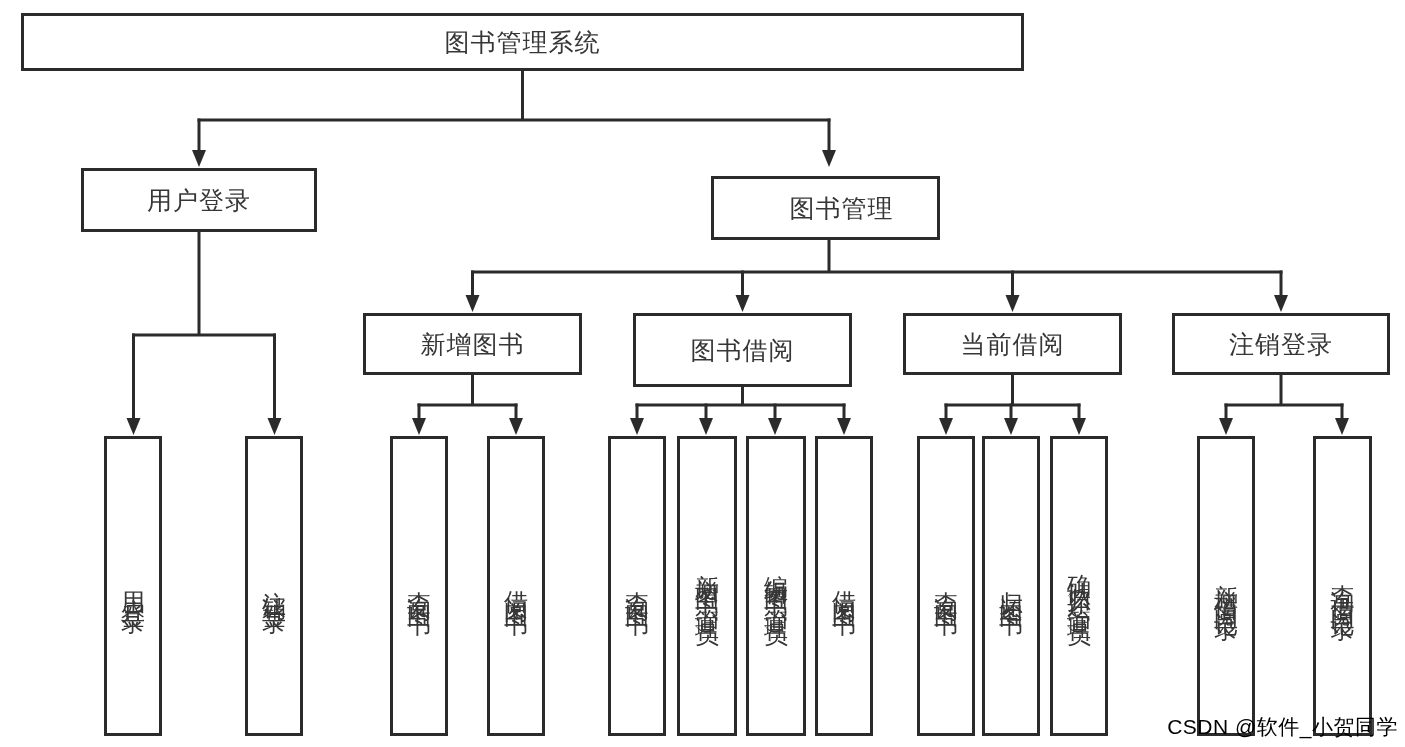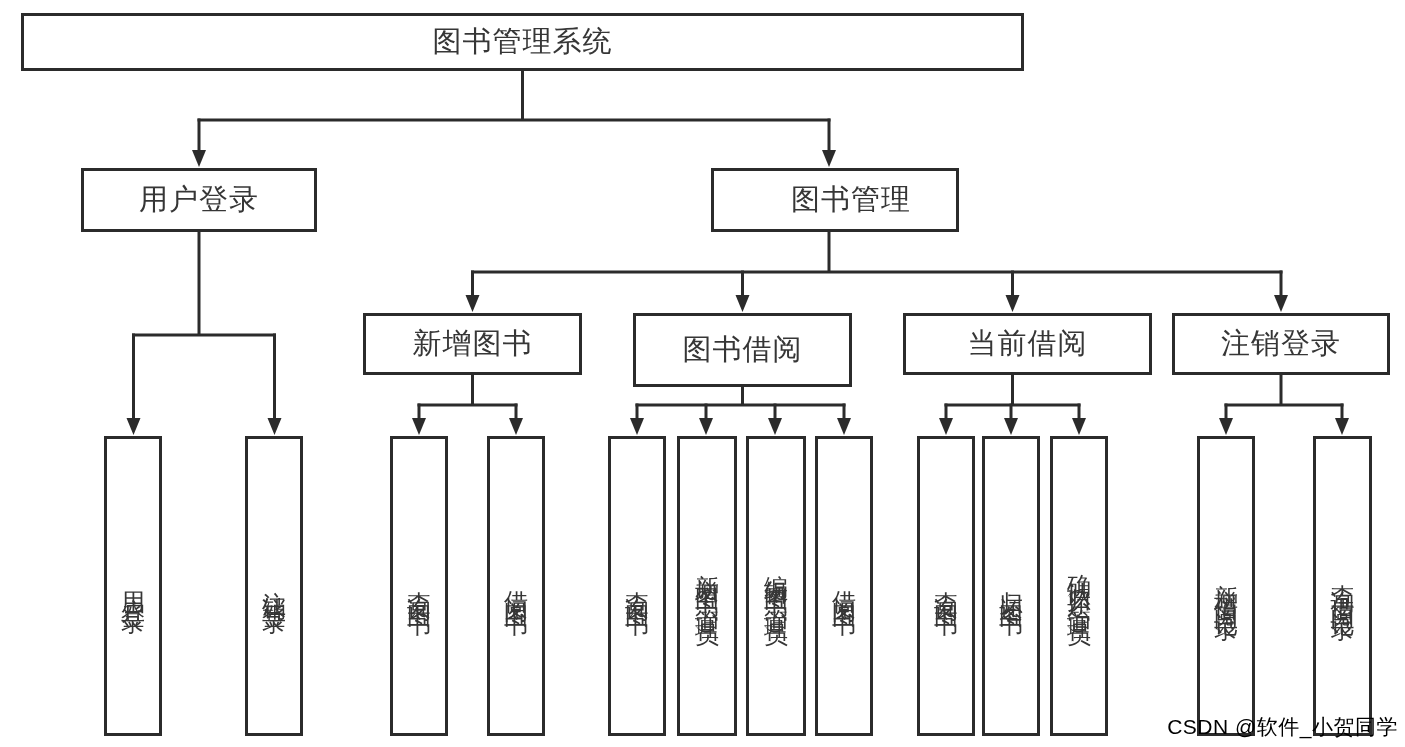--- a/index.html
+++ b/index.html
@@ -14,21 +14,21 @@
     position:absolute;left:0;top:0;width:1405px;height:747px;
     pointer-events:none;
   }
   .hnode{
     position:absolute;
     box-sizing:border-box;
     border:3px solid #2b2b2b;
     background:#ffffff;
     display:flex;align-items:center;justify-content:center;
     color:#363636;
-    font-size:29px;
+    font-size:25px;
     letter-spacing:1px;
     white-space:nowrap;
   }
   .vnode{
     position:absolute;
     box-sizing:border-box;
     border:3px solid #2b2b2b;
     background:#ffffff;
     display:flex;align-items:center;justify-content:center;
     color:#363636;
@@ -122,31 +122,31 @@
     </g>
   </svg>
 
   <div class="hnode" style="left:21px;top:13px;width:1003px;height:58px;">
     <span>图书管理系统</span>
   </div>
 
   <div class="hnode" style="left:81px;top:168px;width:236px;height:64px;">
     <span>用户登录</span>
   </div>
-  <div class="hnode" style="left:711px;top:168px;width:248px;height:64px;padding-left:32px;">
+  <div class="hnode" style="left:711px;top:176px;width:229px;height:64px;padding-left:32px;">
     <span>图书管理</span>
   </div>
 
   <div class="hnode" style="left:363px;top:313px;width:219px;height:62px;">
     <span>新增图书</span>
   </div>
   <div class="hnode" style="left:633px;top:313px;width:219px;height:74px;">
     <span>图书借阅</span>
   </div>
-  <div class="hnode" style="left:903px;top:313px;width:249px;height:62px;">
+  <div class="hnode" style="left:903px;top:313px;width:219px;height:62px;">
     <span>当前借阅</span>
   </div>
   <div class="hnode" style="left:1172px;top:313px;width:218px;height:62px;">
     <span>注销登录</span>
   </div>
 
   <div class="vnode" style="left:104px;">
     <span class="vtext">用户登录</span>
   </div>
   <div class="vnode" style="left:245px;">

